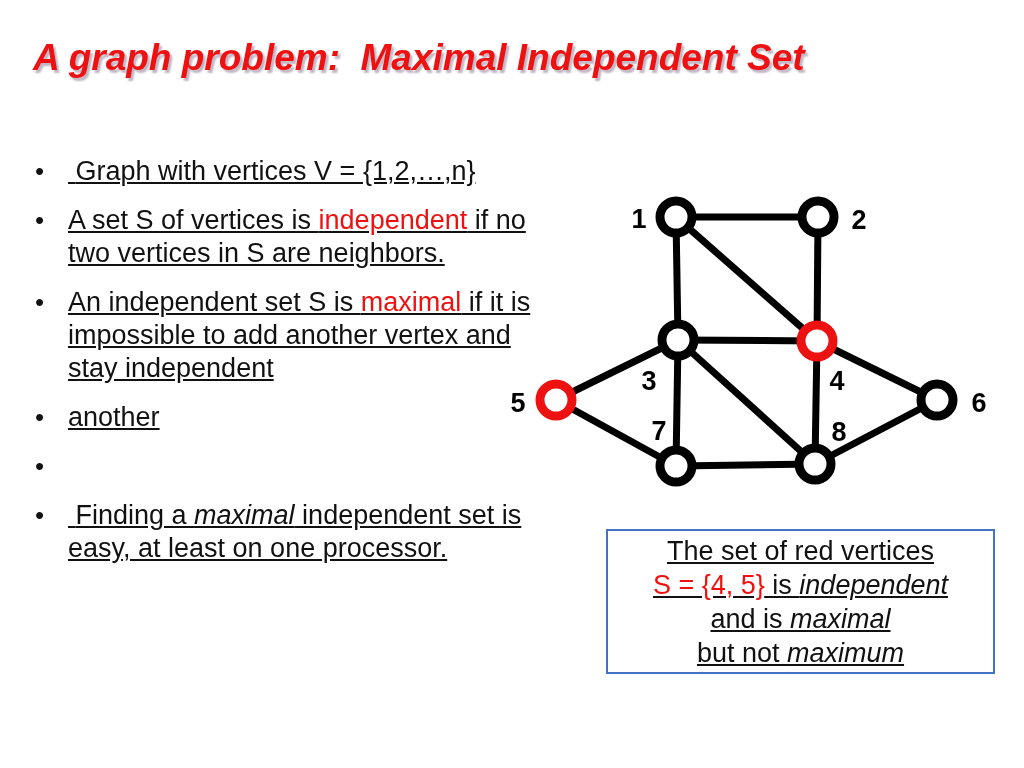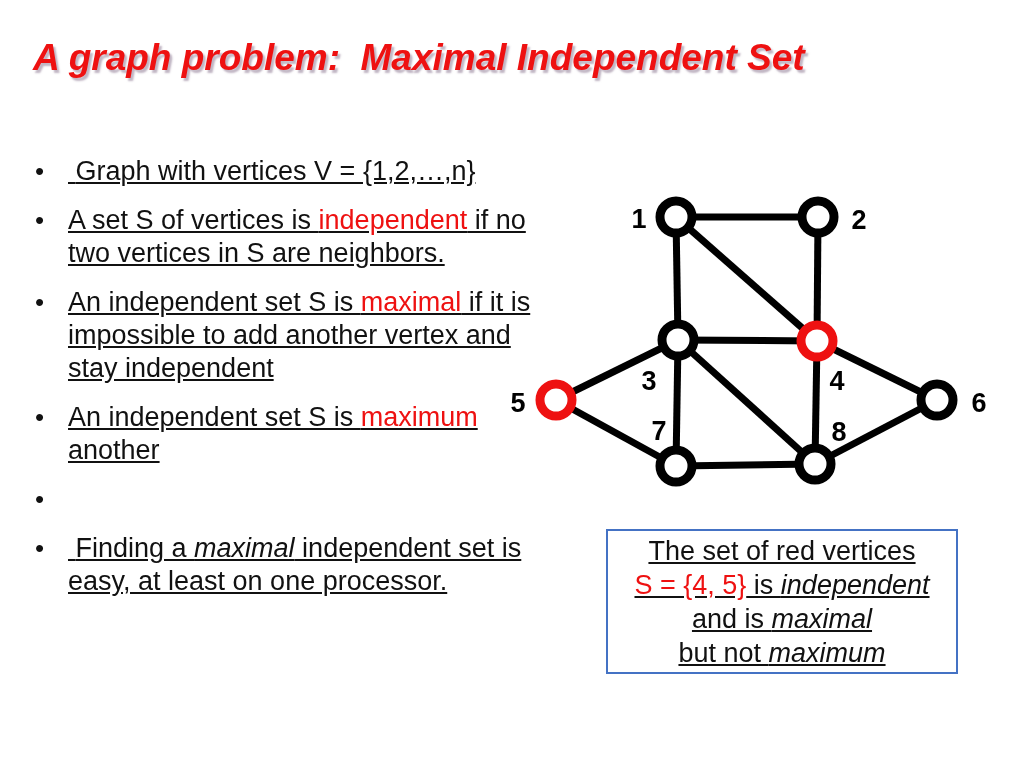--- a/index.html
+++ b/index.html
@@ -15,21 +15,21 @@
   }
   .bullet-list{position:absolute;left:35px;top:155px;width:575px;}
   .bullet{display:flex;margin-bottom:16px;font-size:27px;line-height:33px;}
   .marker{flex:none;width:33px;font-size:26px;}
   .btext{flex:1;}
   .line{white-space:pre-wrap;text-decoration:underline;}
   .red{color:#EE1111;}
   .it{font-style:italic;}
   .graph-canvas{position:absolute;left:0;top:0;}
   .callout{
-    position:absolute;left:606px;top:529px;width:352px;height:145px;
+    position:absolute;left:606px;top:529px;width:389px;height:145px;
     box-sizing:border-box;border:2px solid #4472C4;
     text-align:center;font-size:27px;line-height:34px;padding-top:3px;
     background:#ffffff;
   }
 </style>
 </head>
 <body>
 
 <div class="slide-title">A graph problem:  Maximal Independent Set</div>
 
@@ -51,21 +51,20 @@
       <div class="marker">•</div>
       <div class="btext">
         <div class="line"><span>An independent set S is </span><span class="red">maximal</span><span> if it is</span></div>
         <div class="line"><span>impossible to add another vertex and</span></div>
         <div class="line"><span>stay independent</span></div>
       </div>
     </div>
     <div class="bullet">
       <div class="marker">•</div>
       <div class="btext">
-        <div class="line"><span>An independent set S is </span><span class="red">maximum</span></div>
         <div class="line"><span>another</span></div>
       </div>
     </div>
     <div class="bullet">
       <div class="marker">•</div>
       <div class="btext">
       </div>
     </div>
     <div class="bullet">
       <div class="marker">•</div>

